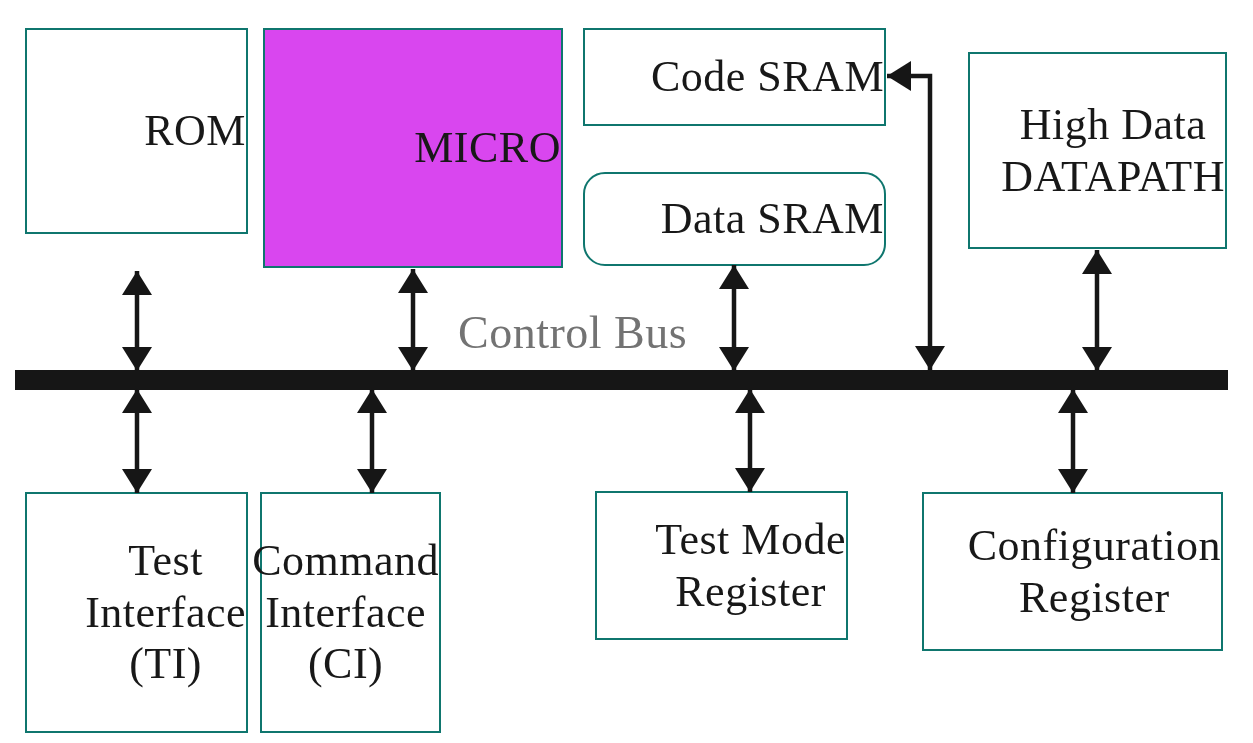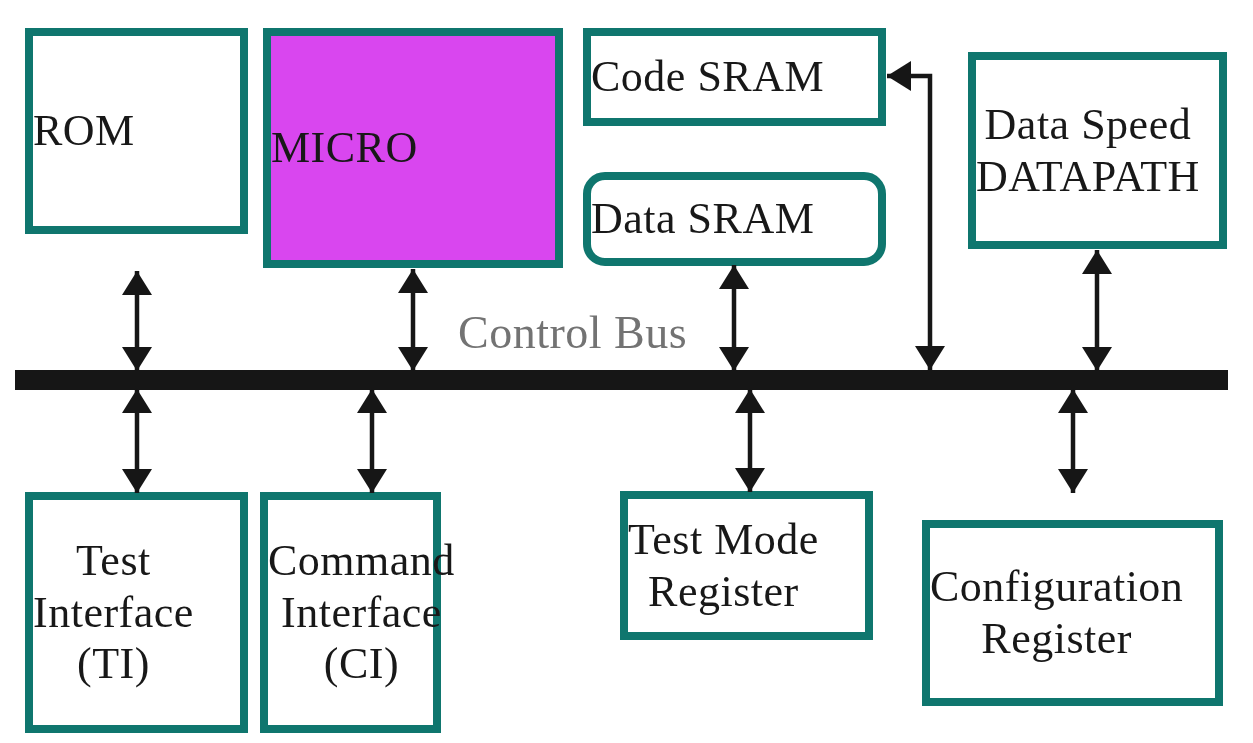--- a/index.html
+++ b/index.html
@@ -8,25 +8,25 @@
     position: relative;
     width: 1253px;
     height: 743px;
     background: #ffffff;
     overflow: hidden;
     font-family: "Liberation Serif", "DejaVu Serif", serif;
   }
   .block {
     position: absolute;
     box-sizing: border-box;
-    border: 8px solid #0f766e;
+    border: 2px solid #0f766e;
     background: #ffffff;
     display: flex;
     align-items: center;
-    justify-content: flex-start;
+    justify-content: flex-end;
   }
   .block .lbl {
     font-size: 44px;
     line-height: 1.18;
     color: #181818;
     text-align: center;
     white-space: pre-line;
     letter-spacing: 0.5px;
   }
   #bus-bar {
@@ -70,45 +70,45 @@
 
   <div class="block" style="left:583px; top:28px; width:303px; height:98px;">
     <span class="lbl">Code SRAM</span>
   </div>
 
   <div class="block" style="left:583px; top:172px; width:303px; height:94px;border-radius:22px;">
     <span class="lbl">Data SRAM</span>
   </div>
 
   <div class="block" style="left:968px; top:52px; width:259px; height:197px;">
-    <span class="lbl">Data Speed
+    <span class="lbl">High Data
 DATAPATH</span>
   </div>
 
   <div id="bus-label">Control Bus</div>
   <div id="bus-bar" style="background-color: rgb(22, 22, 22);"></div>
 
   <div class="block" style="left:25px; top:492px; width:223px; height:241px;">
     <span class="lbl">Test
 Interface
 (TI)</span>
   </div>
 
   <div class="block" style="left:260px; top:492px; width:181px; height:241px;">
     <span class="lbl">Command
 Interface
 (CI)</span>
   </div>
 
-  <div class="block" style="left:595px; top:491px; width:253px; height:149px;margin-left:25px;">
+  <div class="block" style="left:595px; top:491px; width:253px; height:149px;">
     <span class="lbl">Test Mode
 Register</span>
   </div>
 
-  <div class="block" style="left:922px; top:520px; width:301px; height:186px;">
+  <div class="block" style="left:922px; top:492px; width:301px; height:159px;">
     <span class="lbl">Configuration
 Register</span>
   </div>
 
   <svg id="wires" viewBox="0 0 1253 743" xmlns="http://www.w3.org/2000/svg">
     <defs>
       <marker id="ah-e" viewBox="0 0 24 30" refX="24" refY="15" markerUnits="userSpaceOnUse" markerWidth="24" markerHeight="30" orient="auto">
         <path d="M0,0 L24,15 L0,30 Z" fill="#161616"></path>
       </marker>
       <marker id="ah-s" viewBox="0 0 24 30" refX="24" refY="15" markerUnits="userSpaceOnUse" markerWidth="24" markerHeight="30" orient="auto-start-reverse">

